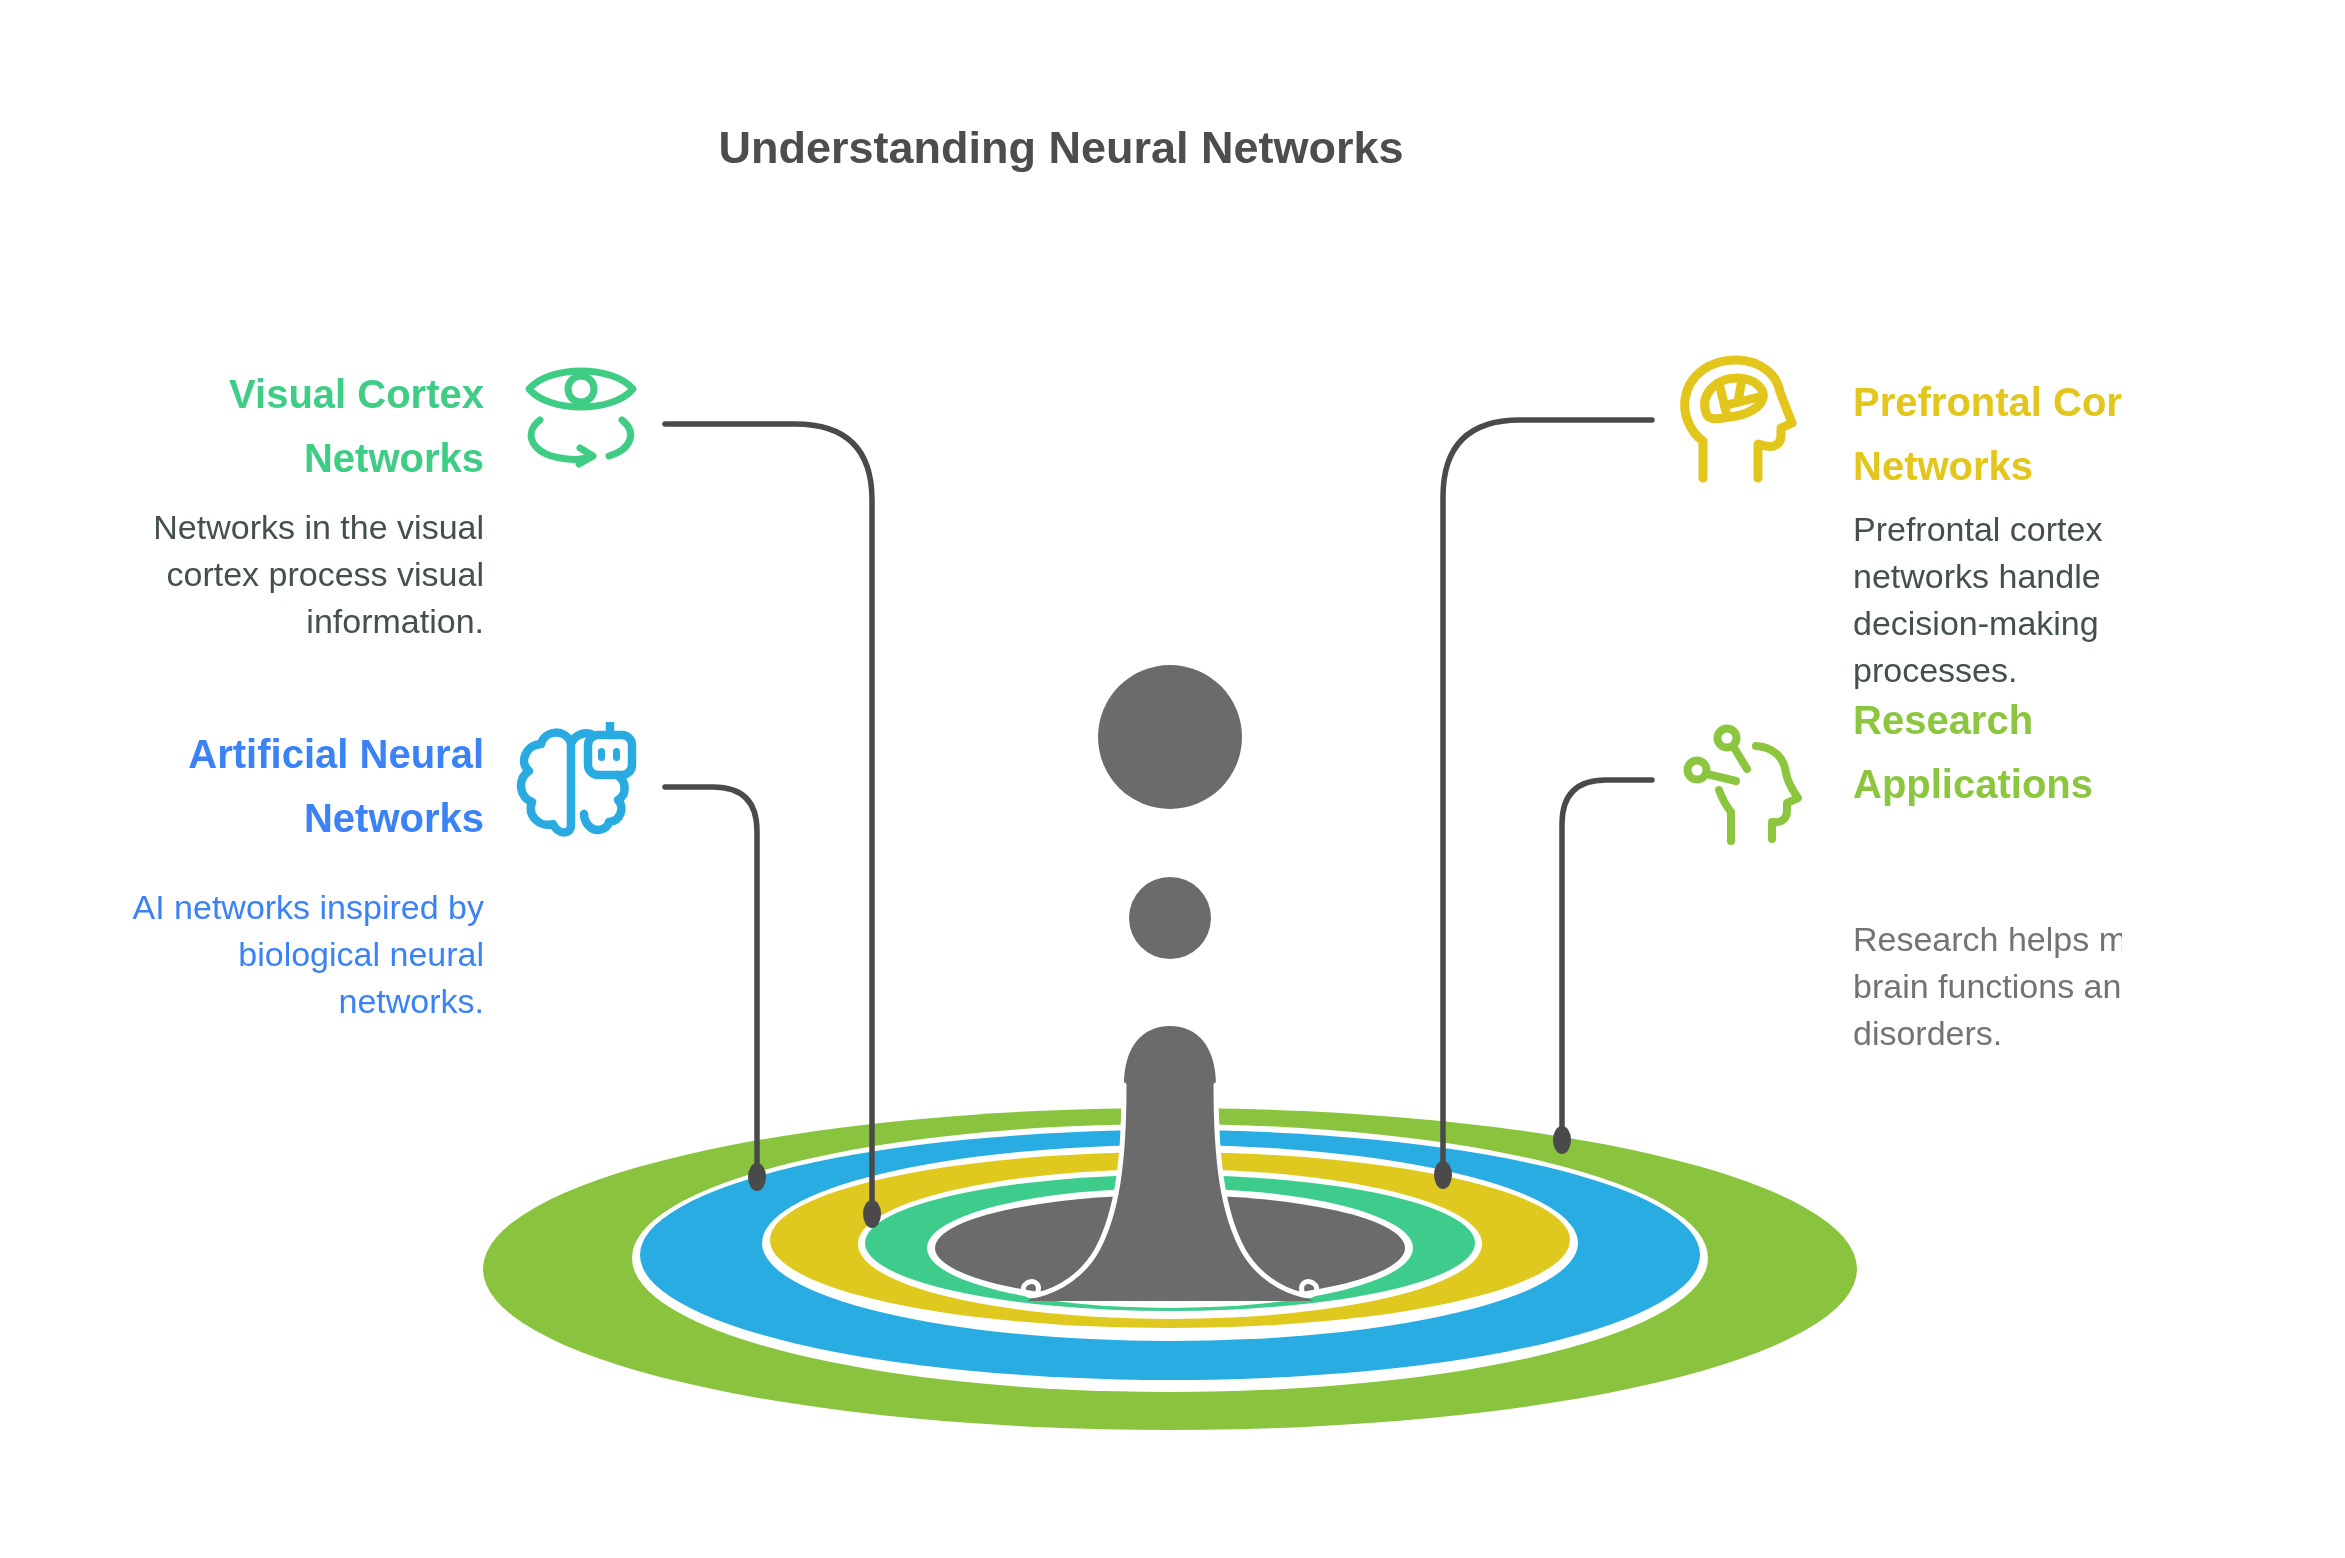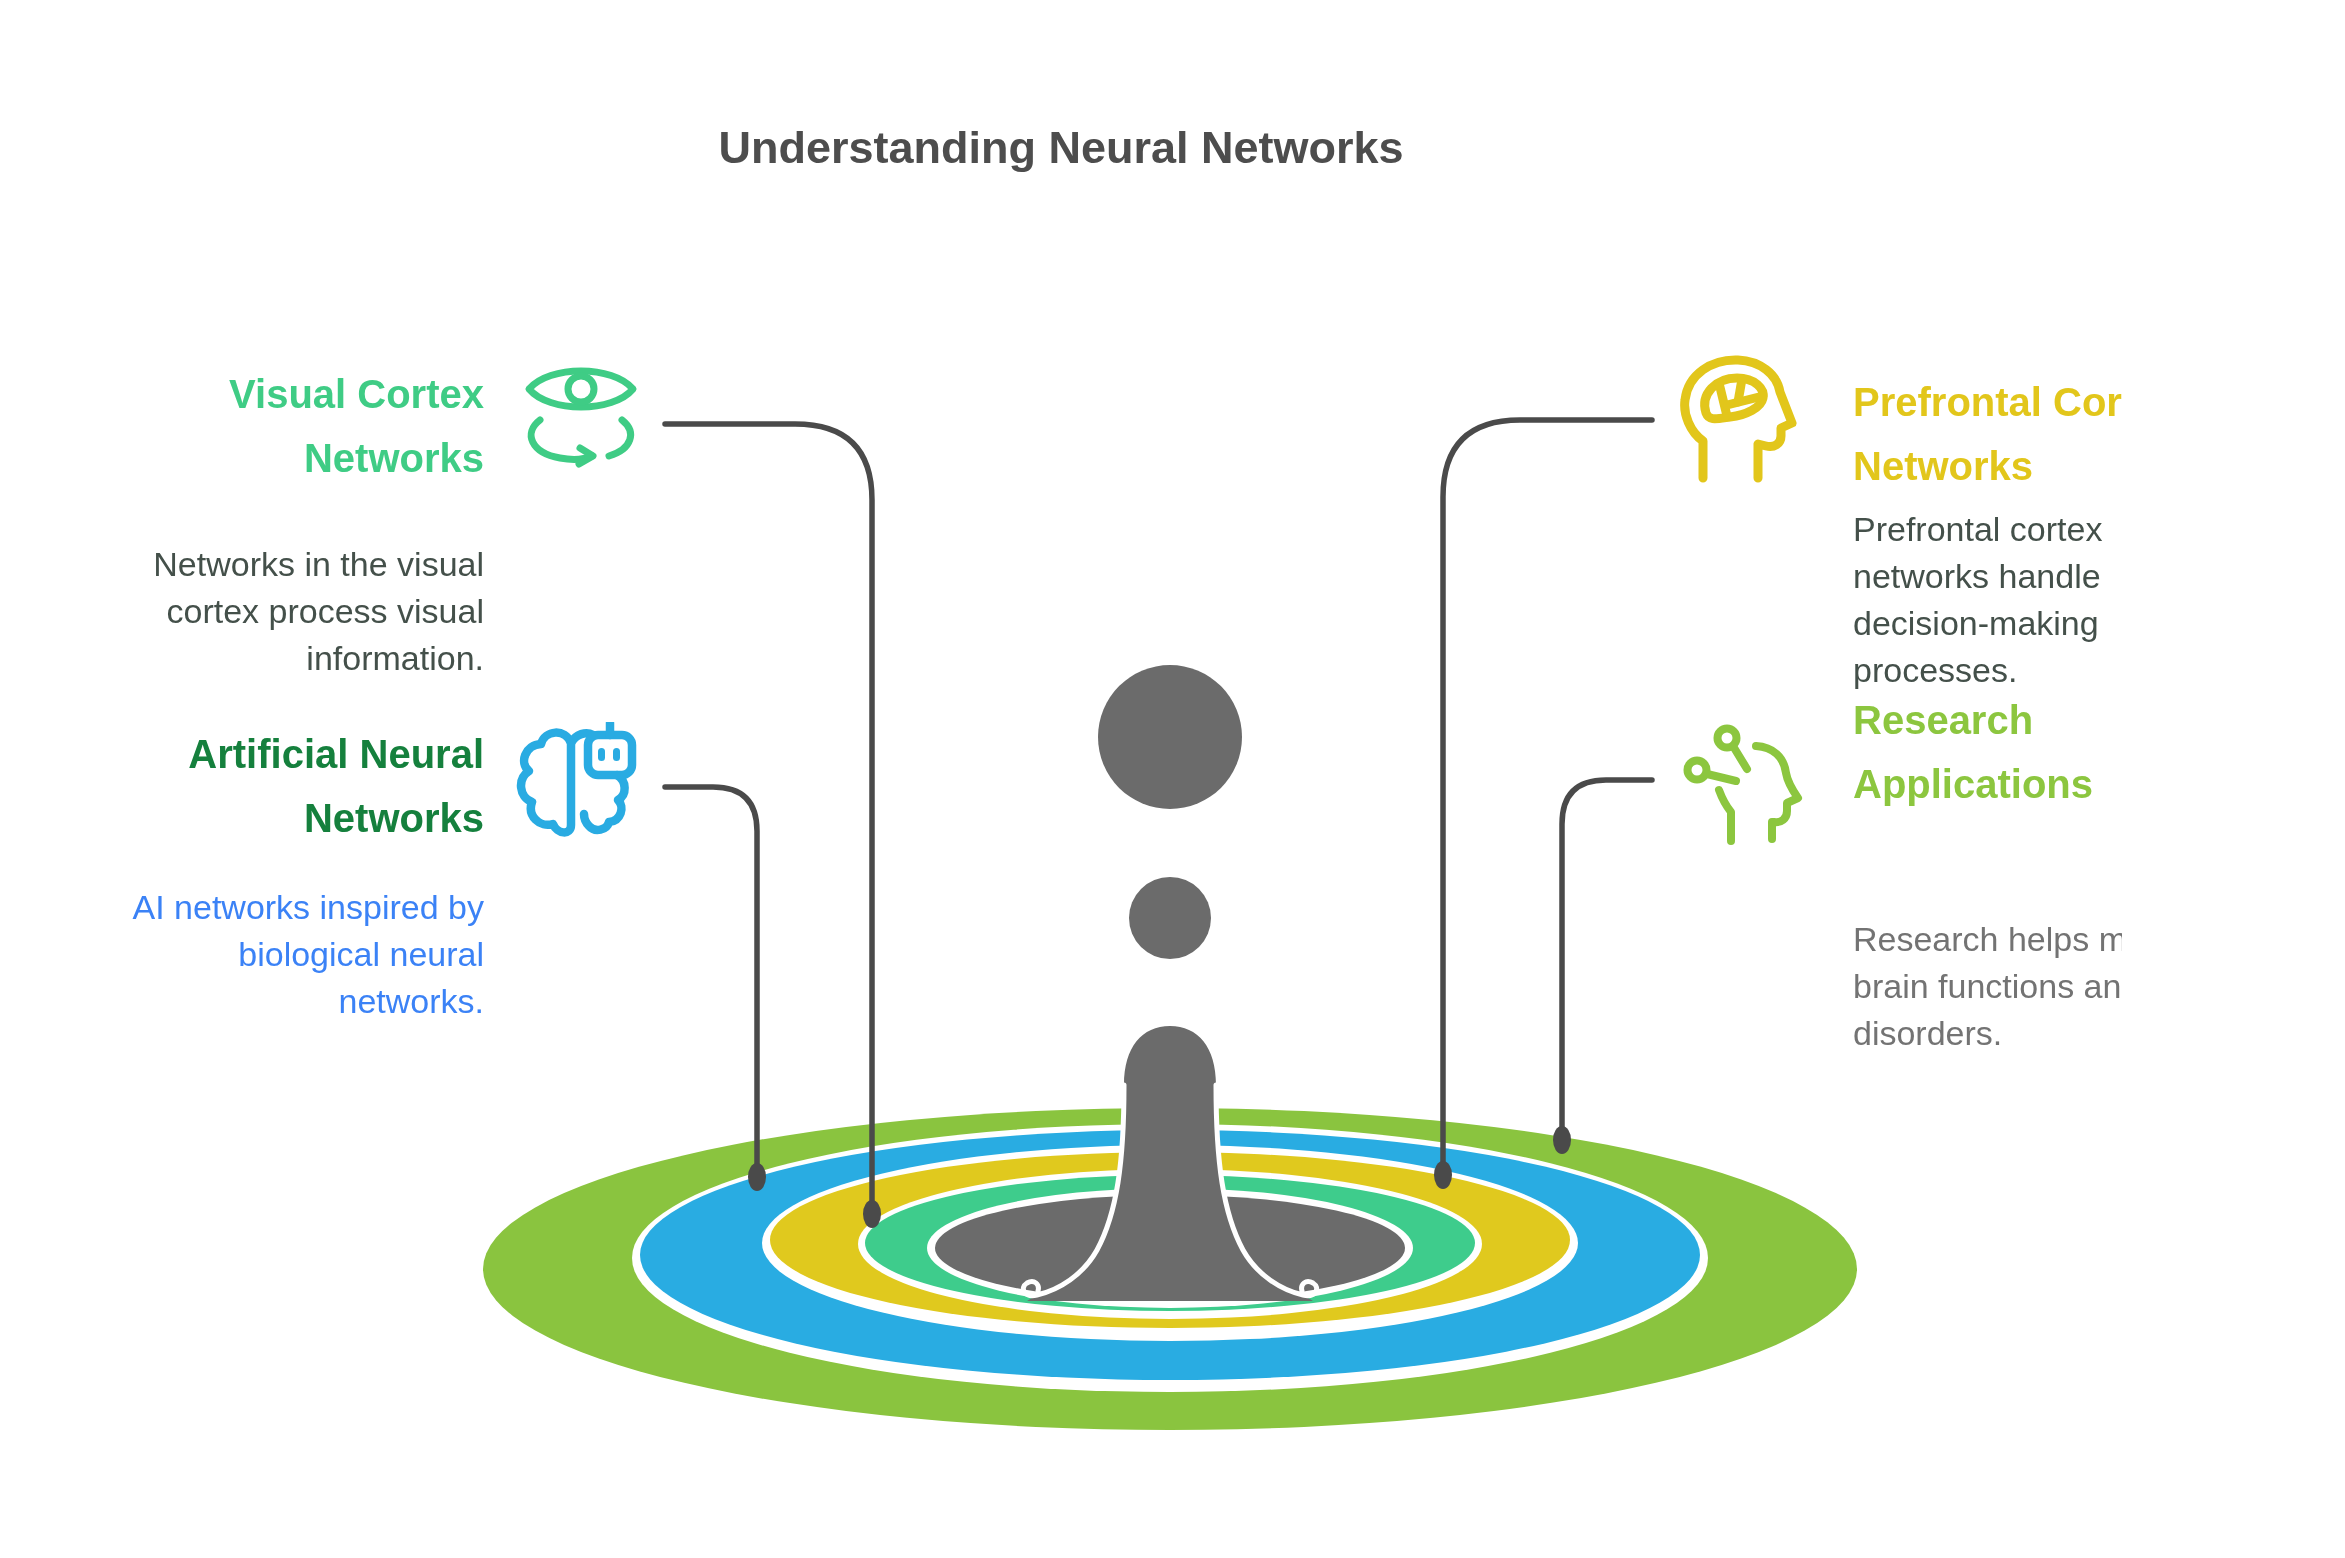--- a/index.html
+++ b/index.html
@@ -70,34 +70,34 @@
       <ellipse cx="757" cy="1177" rx="9" ry="14" fill="currentColor" stroke="none"></ellipse>
       <ellipse cx="1443" cy="1175" rx="9" ry="14" fill="currentColor" stroke="none"></ellipse>
       <ellipse cx="1562" cy="1140" rx="9" ry="14" fill="currentColor" stroke="none"></ellipse>
     </g>
   </svg>
 
   <div class="page-title" style="color: rgb(77, 77, 77);">Understanding Neural Networks</div>
 
   <div class="heading left-col" style="top: 362px; color: rgb(63, 204, 133);">Visual Cortex
 Networks</div>
-  <div class="desc left-col" style="top: 541px; color: rgb(68, 80, 74);">Networks in the visual
+  <div class="desc left-col" style="top: 504px; color: rgb(68, 80, 74);">Networks in the visual
 cortex process visual
 information.</div>
   <svg class="icon" style="left:516px;top:356px;" width="130" height="130" viewBox="0 0 130 130">
     <g stroke="currentColor" fill="none" stroke-width="7" stroke-linecap="round" stroke-linejoin="round" style="color: rgb(63, 204, 133);">
       <path d="M13,33 C33,9 97,9 117,33 C97,57 33,57 13,33 Z"></path>
       <circle cx="65" cy="33" r="13"></circle>
       <path d="M24,64 C7,77 15,97 44,102 C55,104 67,104 76,100"></path>
       <path d="M64,92 L77,100 L63,108"></path>
       <path d="M106,64 C121,76 116,93 93,100"></path>
     </g>
   </svg>
 
-  <div class="heading left-col" style="top: 722px; color: #15803d;">Artificial Neural
+  <div class="heading left-col" style="top: 722px; color: #3b82f6;">Artificial Neural
 Networks</div>
   <div class="desc left-col" style="top: 884px; color: #3b82f6;">AI networks inspired by
 biological neural
 networks.</div>
   <svg class="icon" style="left:514px;top:722px;" width="140" height="135" viewBox="0 0 140 135">
     <g stroke="currentColor" fill="none" stroke-width="8.5" stroke-linecap="round" stroke-linejoin="round" style="color: rgb(41, 171, 226);">
       <path d="M57,21 C51,6 31,8 27,22 C11,23 5,41 15,49 C3,57 5,75 18,80 C13,94 26,106 39,102 C43,112 57,114 57,103 L57,22"></path>
       <path d="M57,21 C62,12 72,9 79,13"></path>
       <path d="M103,53 C113,59 113,73 104,78 C111,85 107,99 95,100 C93,108 81,111 75,104 C71,100 70,96 70,92"></path>
       <rect x="74" y="13" width="44" height="40" rx="10"></rect>

